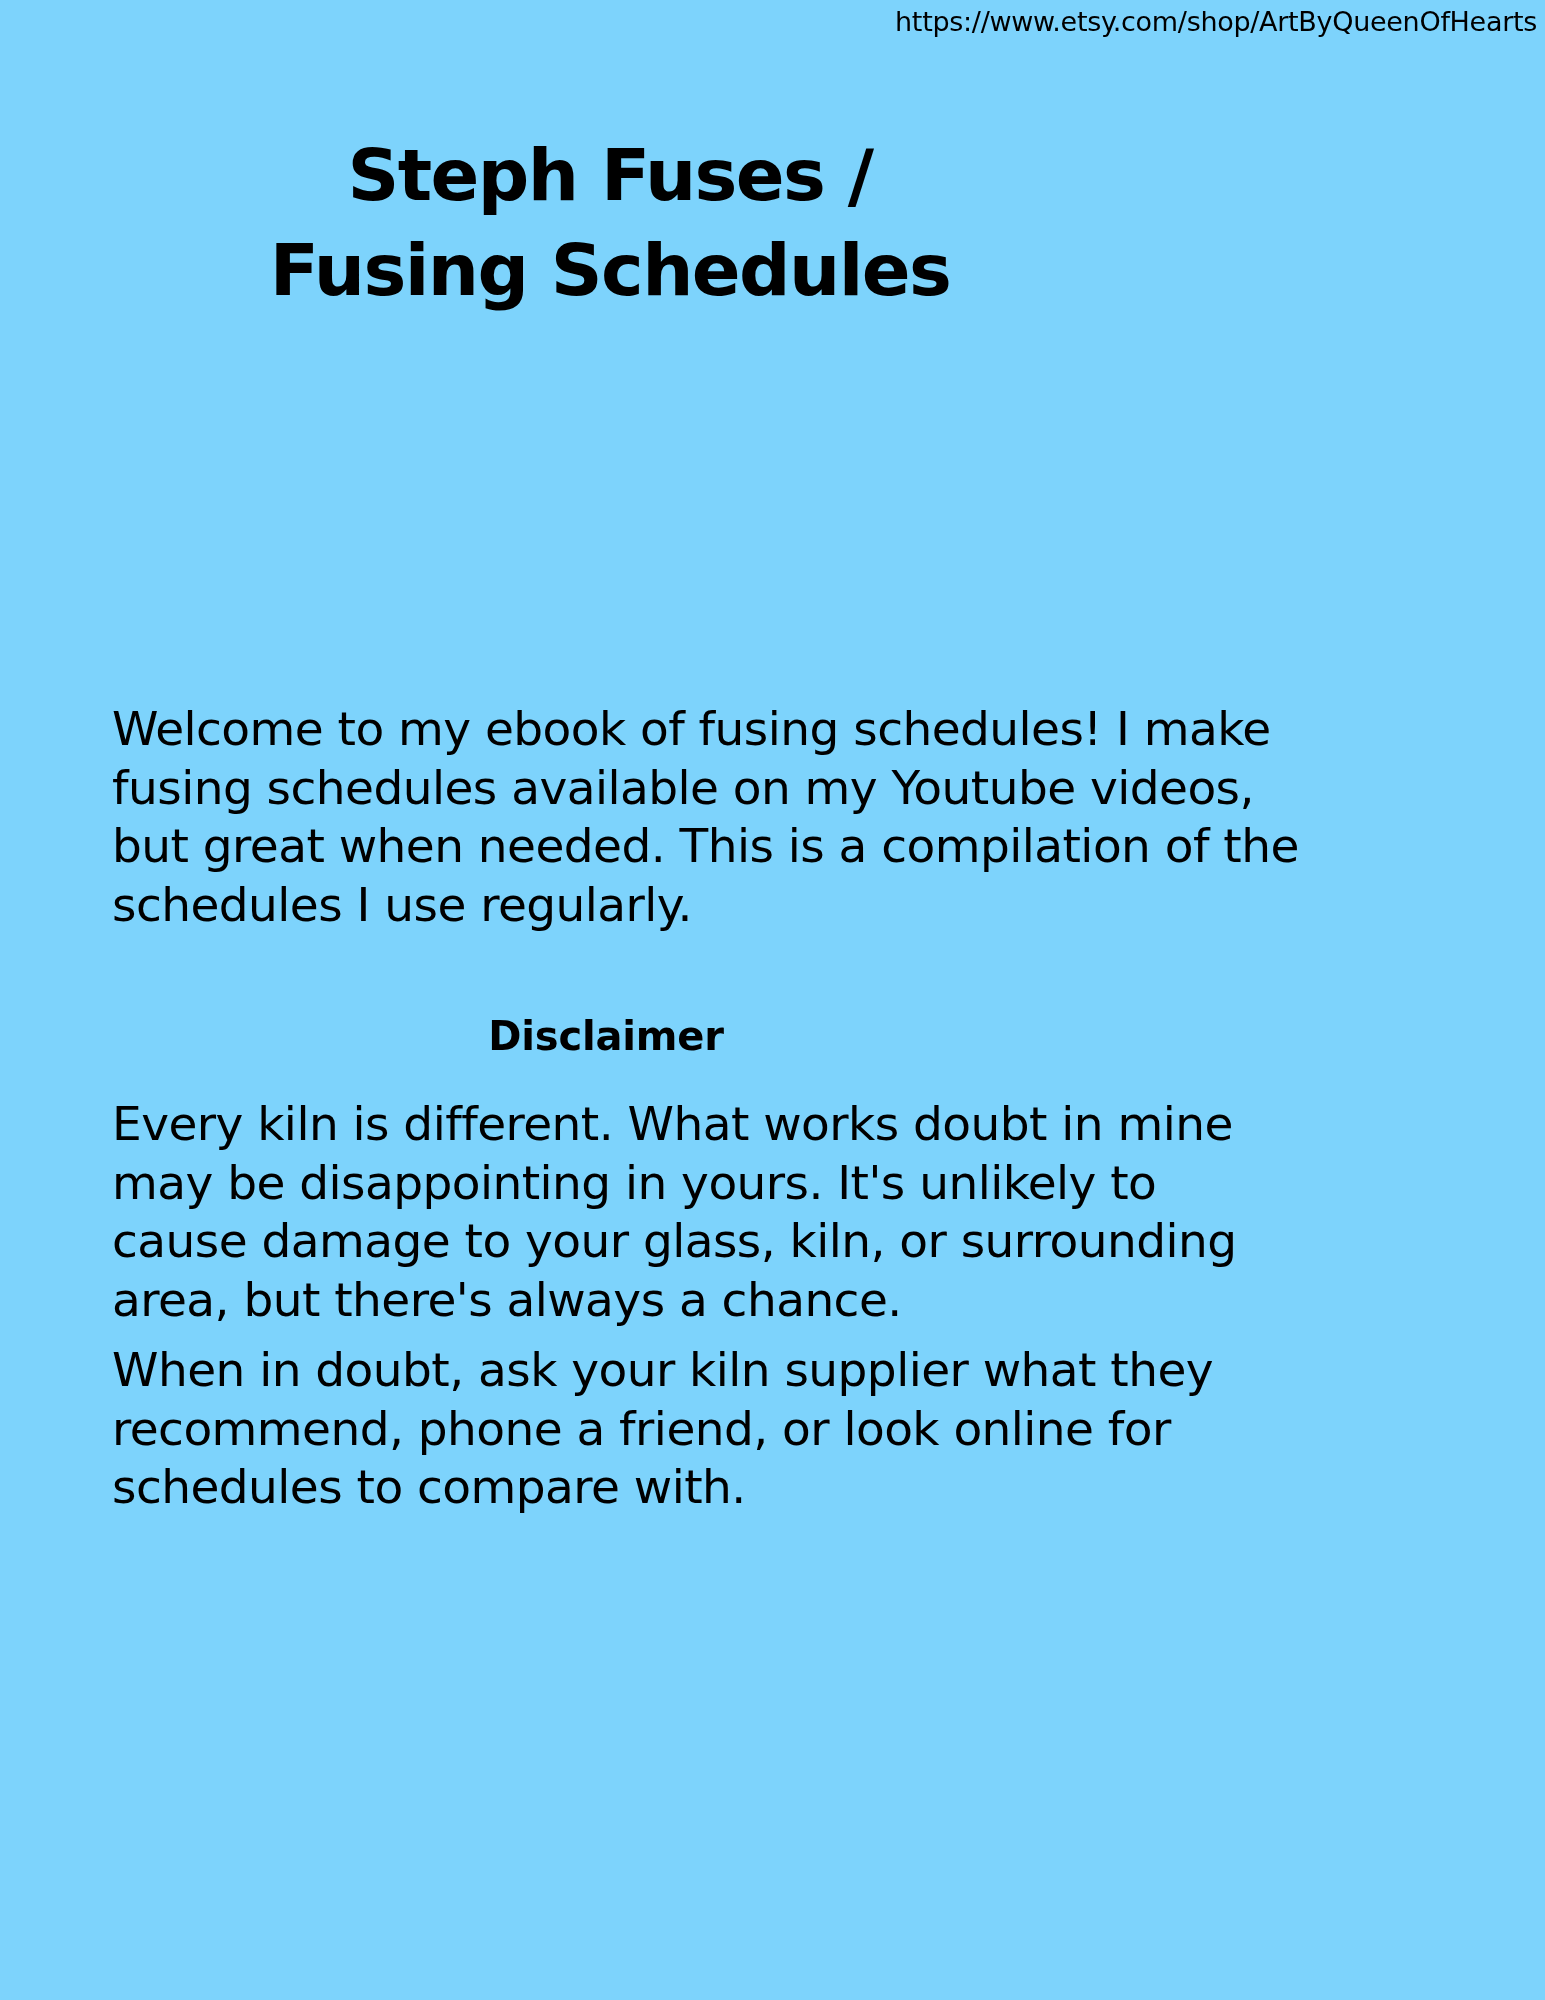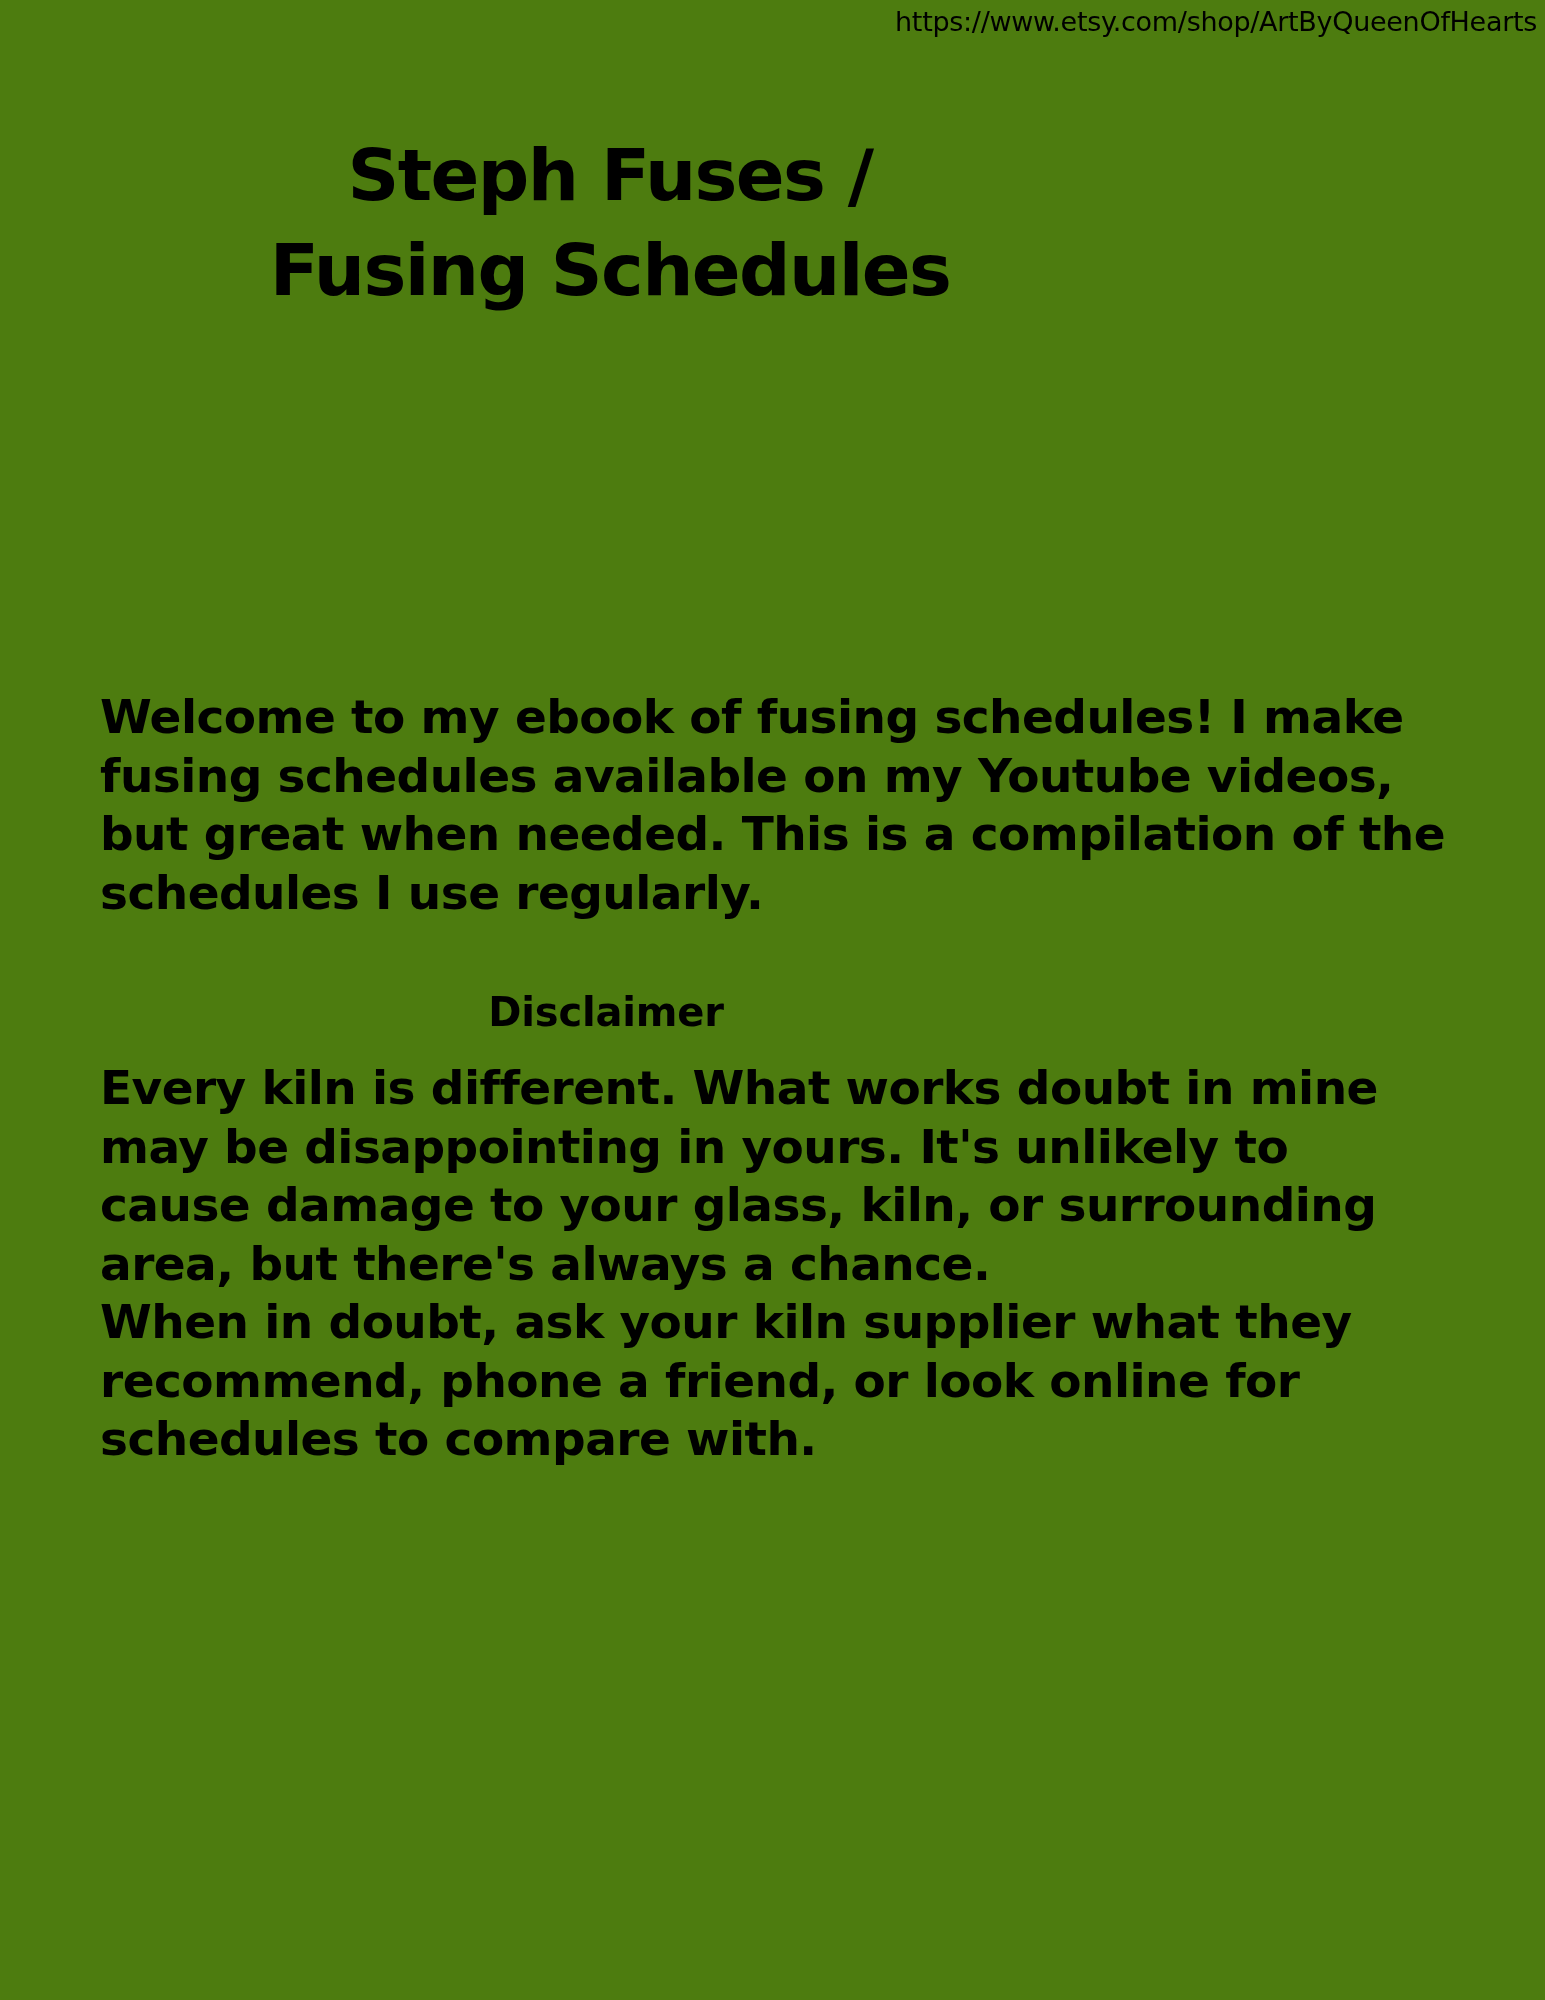--- a/index.html
+++ b/index.html
@@ -4,21 +4,21 @@
 <style>
   html, body {
     margin: 0;
     padding: 0;
     background: #ffffff;
   }
   .page {
     position: relative;
     width: 1545px;
     height: 2000px;
-    background: #4d7c0f;
+    background: #7dd3fc;
     overflow: hidden;
     font-family: "DejaVu Sans", "Liberation Sans", sans-serif;
     color: #000000;
     box-sizing: border-box;
   }
 
   
   .header-url {
     position: absolute;
     top: 6px;
@@ -51,24 +51,24 @@
   
   .content {
     position: absolute;
     top: 688px;
     left: 100px;
     width: 1030px;
   }
   .para {
     font-size: 47px;
     line-height: 1.245;
-    font-weight: 700;
+    font-weight: 400;
     letter-spacing: -0.55px;
     color: #000000;
-    margin: 0;
+    margin: 12px;
   }
   .para .ln { display: block; white-space: nowrap; }
 
   .spacer-blank {
     height: 62px;
   }
 
   .section-heading {
     font-size: 40px;
     font-weight: 700;

